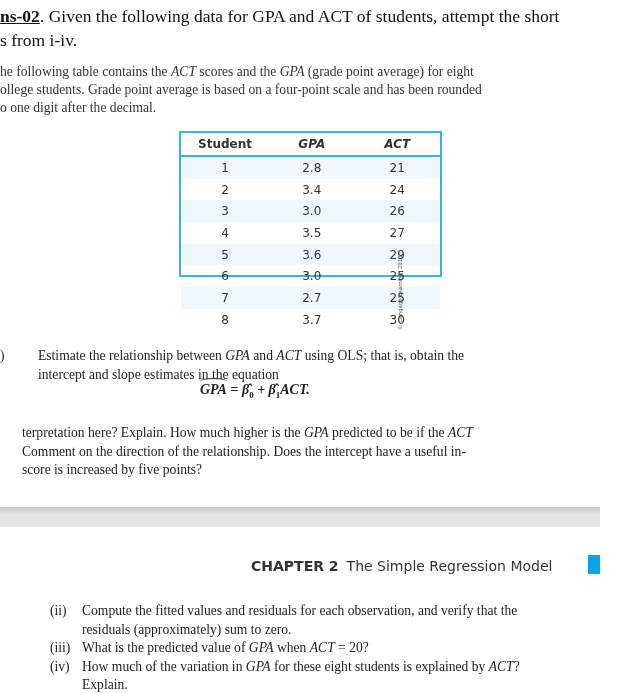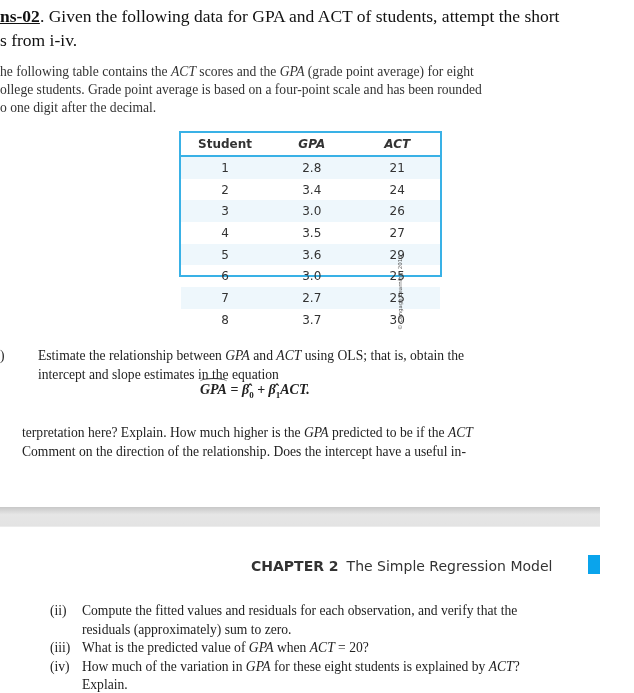--- a/index.html
+++ b/index.html
@@ -113,20 +113,21 @@
   </div>
 </div>
 
 <div class="abs eq">
   <span class="hat widehat">GPA</span><span style="font-style:normal"> = </span><span>β̂</span><sub style="font-style:normal;font-size:9px">0</sub><span style="font-style:normal"> + </span><span>β̂</span><sub style="font-style:normal;font-size:9px">1</sub><span>ACT.</span>
 </div>
 
 <div class="abs comment">
   <div><span>terpretation here? Explain. How much higher is the </span><i>GPA</i><span> predicted to be if the </span><i>ACT</i></div>
   <div>Comment on the direction of the relationship. Does the intercept have a useful in-</div>
+  <div>score is increased by five points?</div>
 </div>
 
 <div class="abs divider"></div>
 
 <div class="abs chapter">
   <span class="num">CHAPTER 2</span><span>The Simple Regression Model</span>
 </div>
 <div class="abs blue-tab"></div>
 
 <div class="abs sub-parts">

